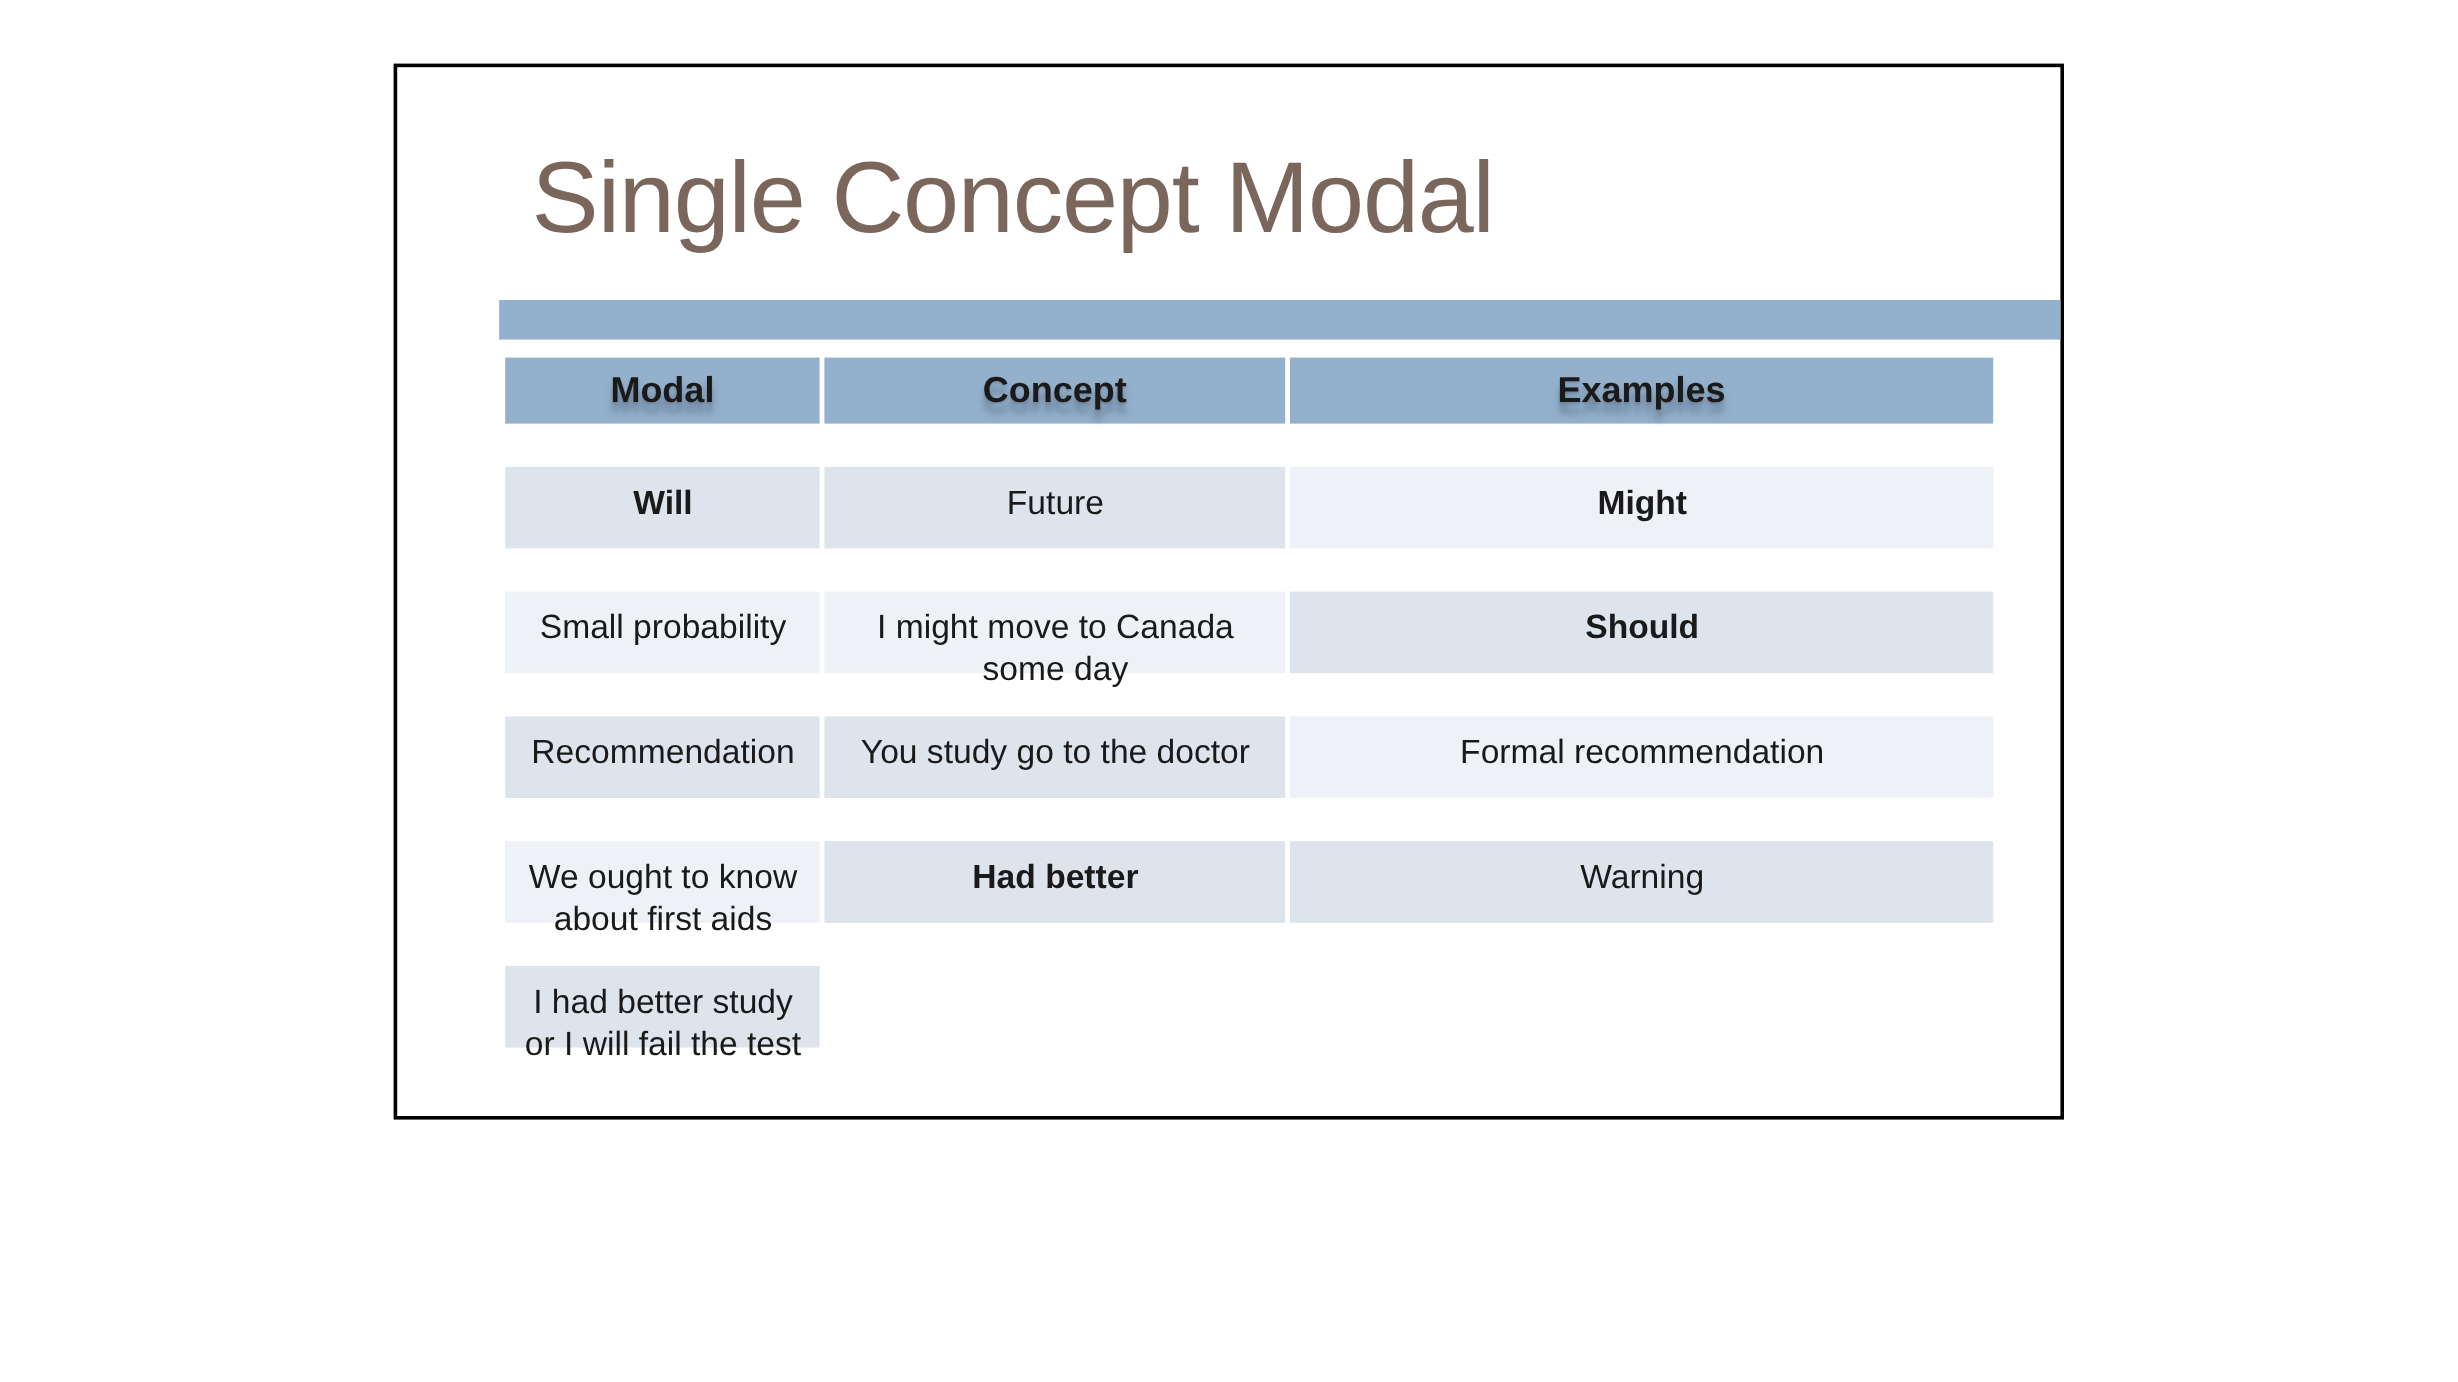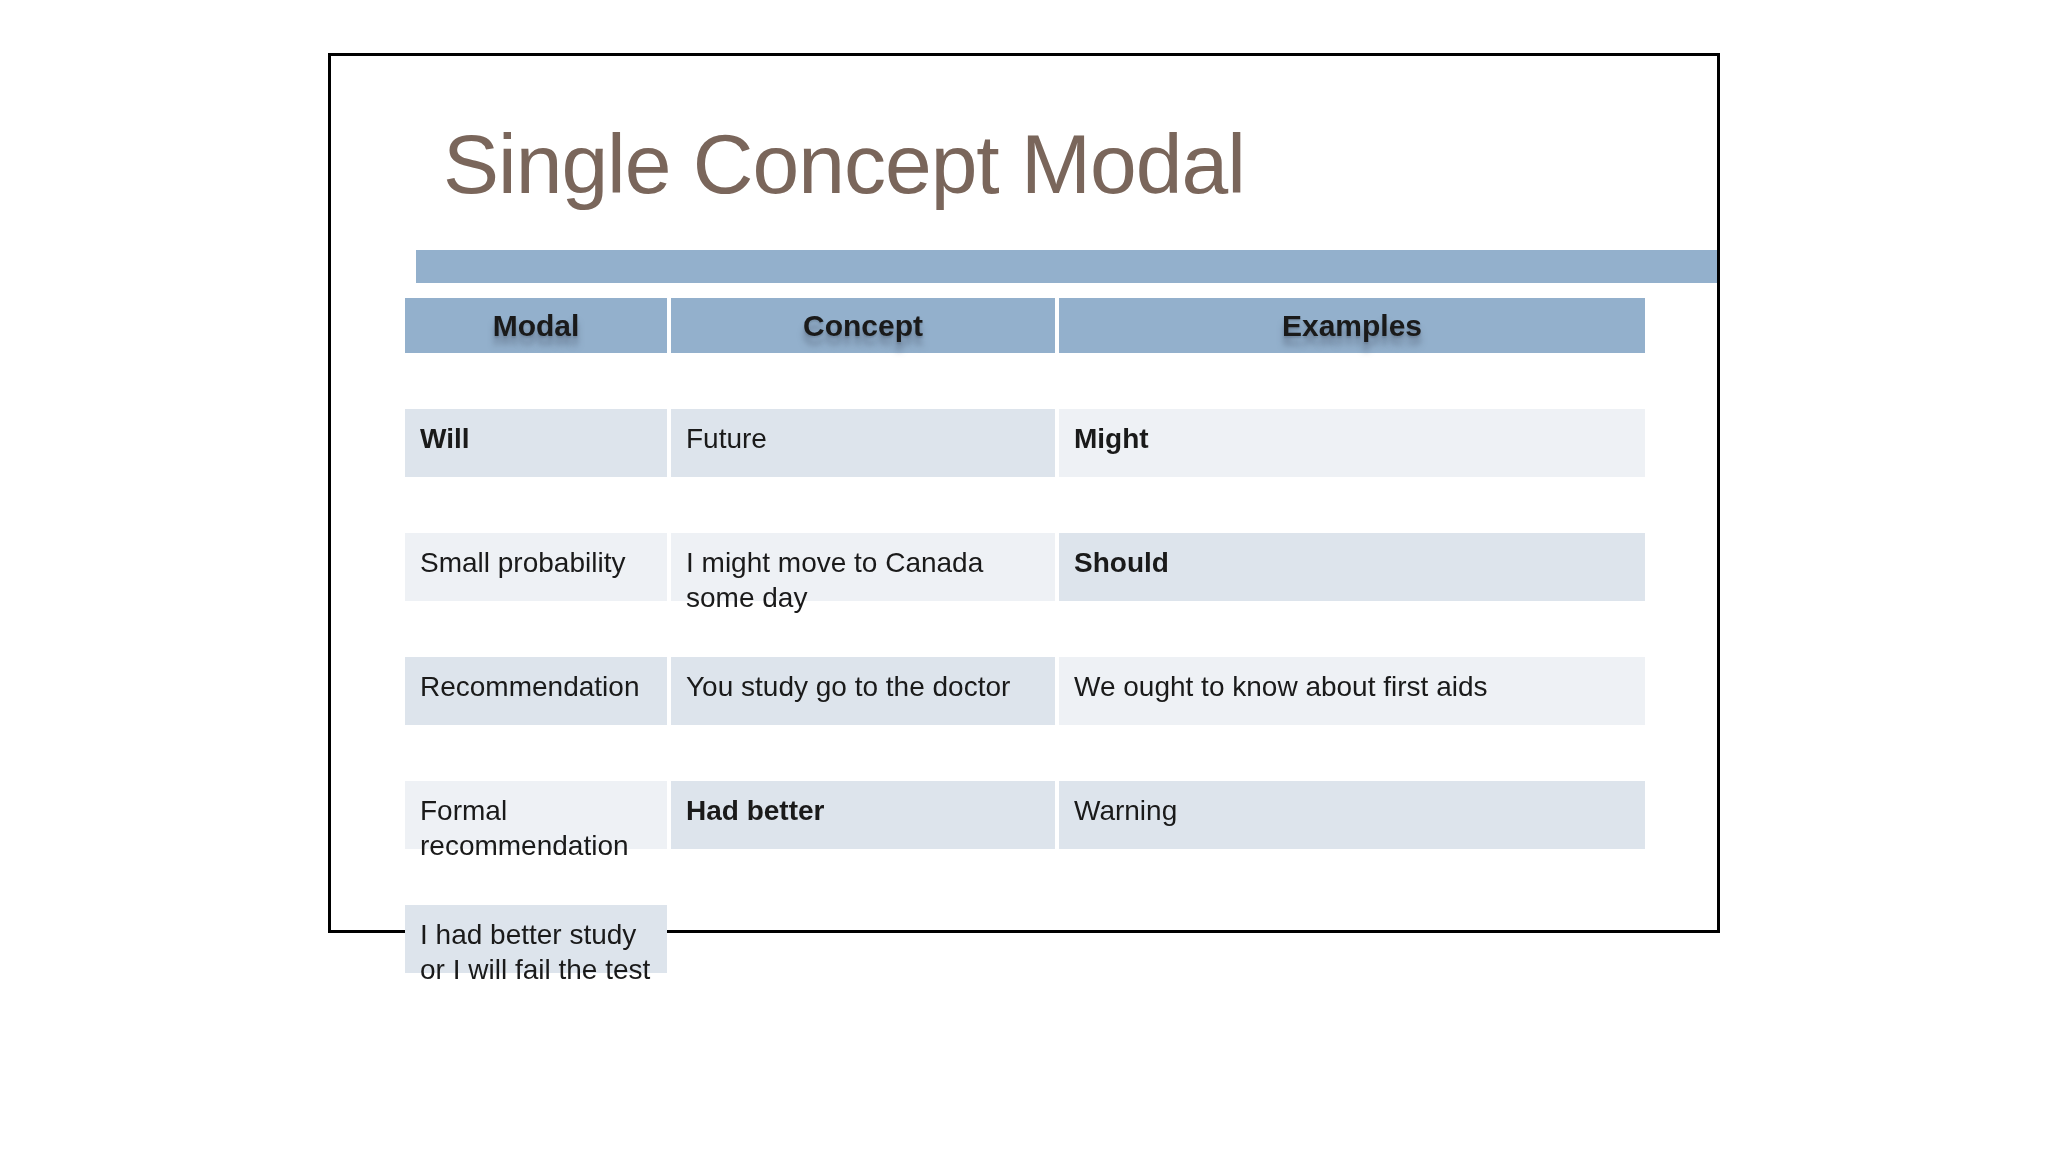--- a/index.html
+++ b/index.html
@@ -18,45 +18,46 @@
     width:2048px;height:1152px;
     background:#ffffff;
     overflow:hidden;
   }
   .slide{
     position:absolute;
     left:328px;top:53px;
     width:1392px;height:880px;
     background:#ffffff;
     border:3px solid var(--slide-border);
+    text-align:center;
   }
   .title{
     position:absolute;
     left:112px;top:60px;
     font-size:84px;
     font-weight:400;
     letter-spacing:-1px;
     color:var(--title-brown);
     white-space:nowrap;
   }
   .accent-bar{
     position:absolute;
     left:85px;top:194px;
     width:calc(100% - 85px);
     height:33px;
     background:var(--accent-blue);
   }
   .modal-table{
     position:absolute;
-    left:74px;top:242px;
+    left:90px;top:242px;
     width:1240px;
     display:grid;
     grid-template-columns:262px 384px 586px;
     grid-template-rows:55px repeat(5,100px);
-    gap:24px 4px;
+    gap:4px 4px;
     background:transparent;
   }
   .th{
     background:var(--accent-blue);
     display:flex;align-items:center;justify-content:center;
     font-size:30px;font-weight:700;
     color:var(--text-dark);
     text-shadow:0 9px 6px rgba(88,103,126,0.62), 0 2px 2px rgba(70,82,100,0.30);
   }
   .td{
@@ -90,22 +91,22 @@
       <div class="td row-dark">Future</div>
 
       <div class="td modal row-light">Might</div>
       <div class="td row-light">Small probability</div>
       <div class="td row-light">I might move to Canada some day</div>
 
       <div class="td modal row-dark">Should</div>
       <div class="td row-dark">Recommendation</div>
       <div class="td row-dark">You study go to the doctor</div>
 
+      <div class="td row-light">Formal recommendation</div>
       <div class="td row-light">We ought to know about first aids</div>
-      <div class="td row-light">Formal recommendation</div>
 
       <div class="td modal row-dark">Had better</div>
       <div class="td row-dark">Warning</div>
       <div class="td row-dark">I had better study or I will fail the test</div>
 
     </div>
   </div>
 </div>
 
 </body></html>

